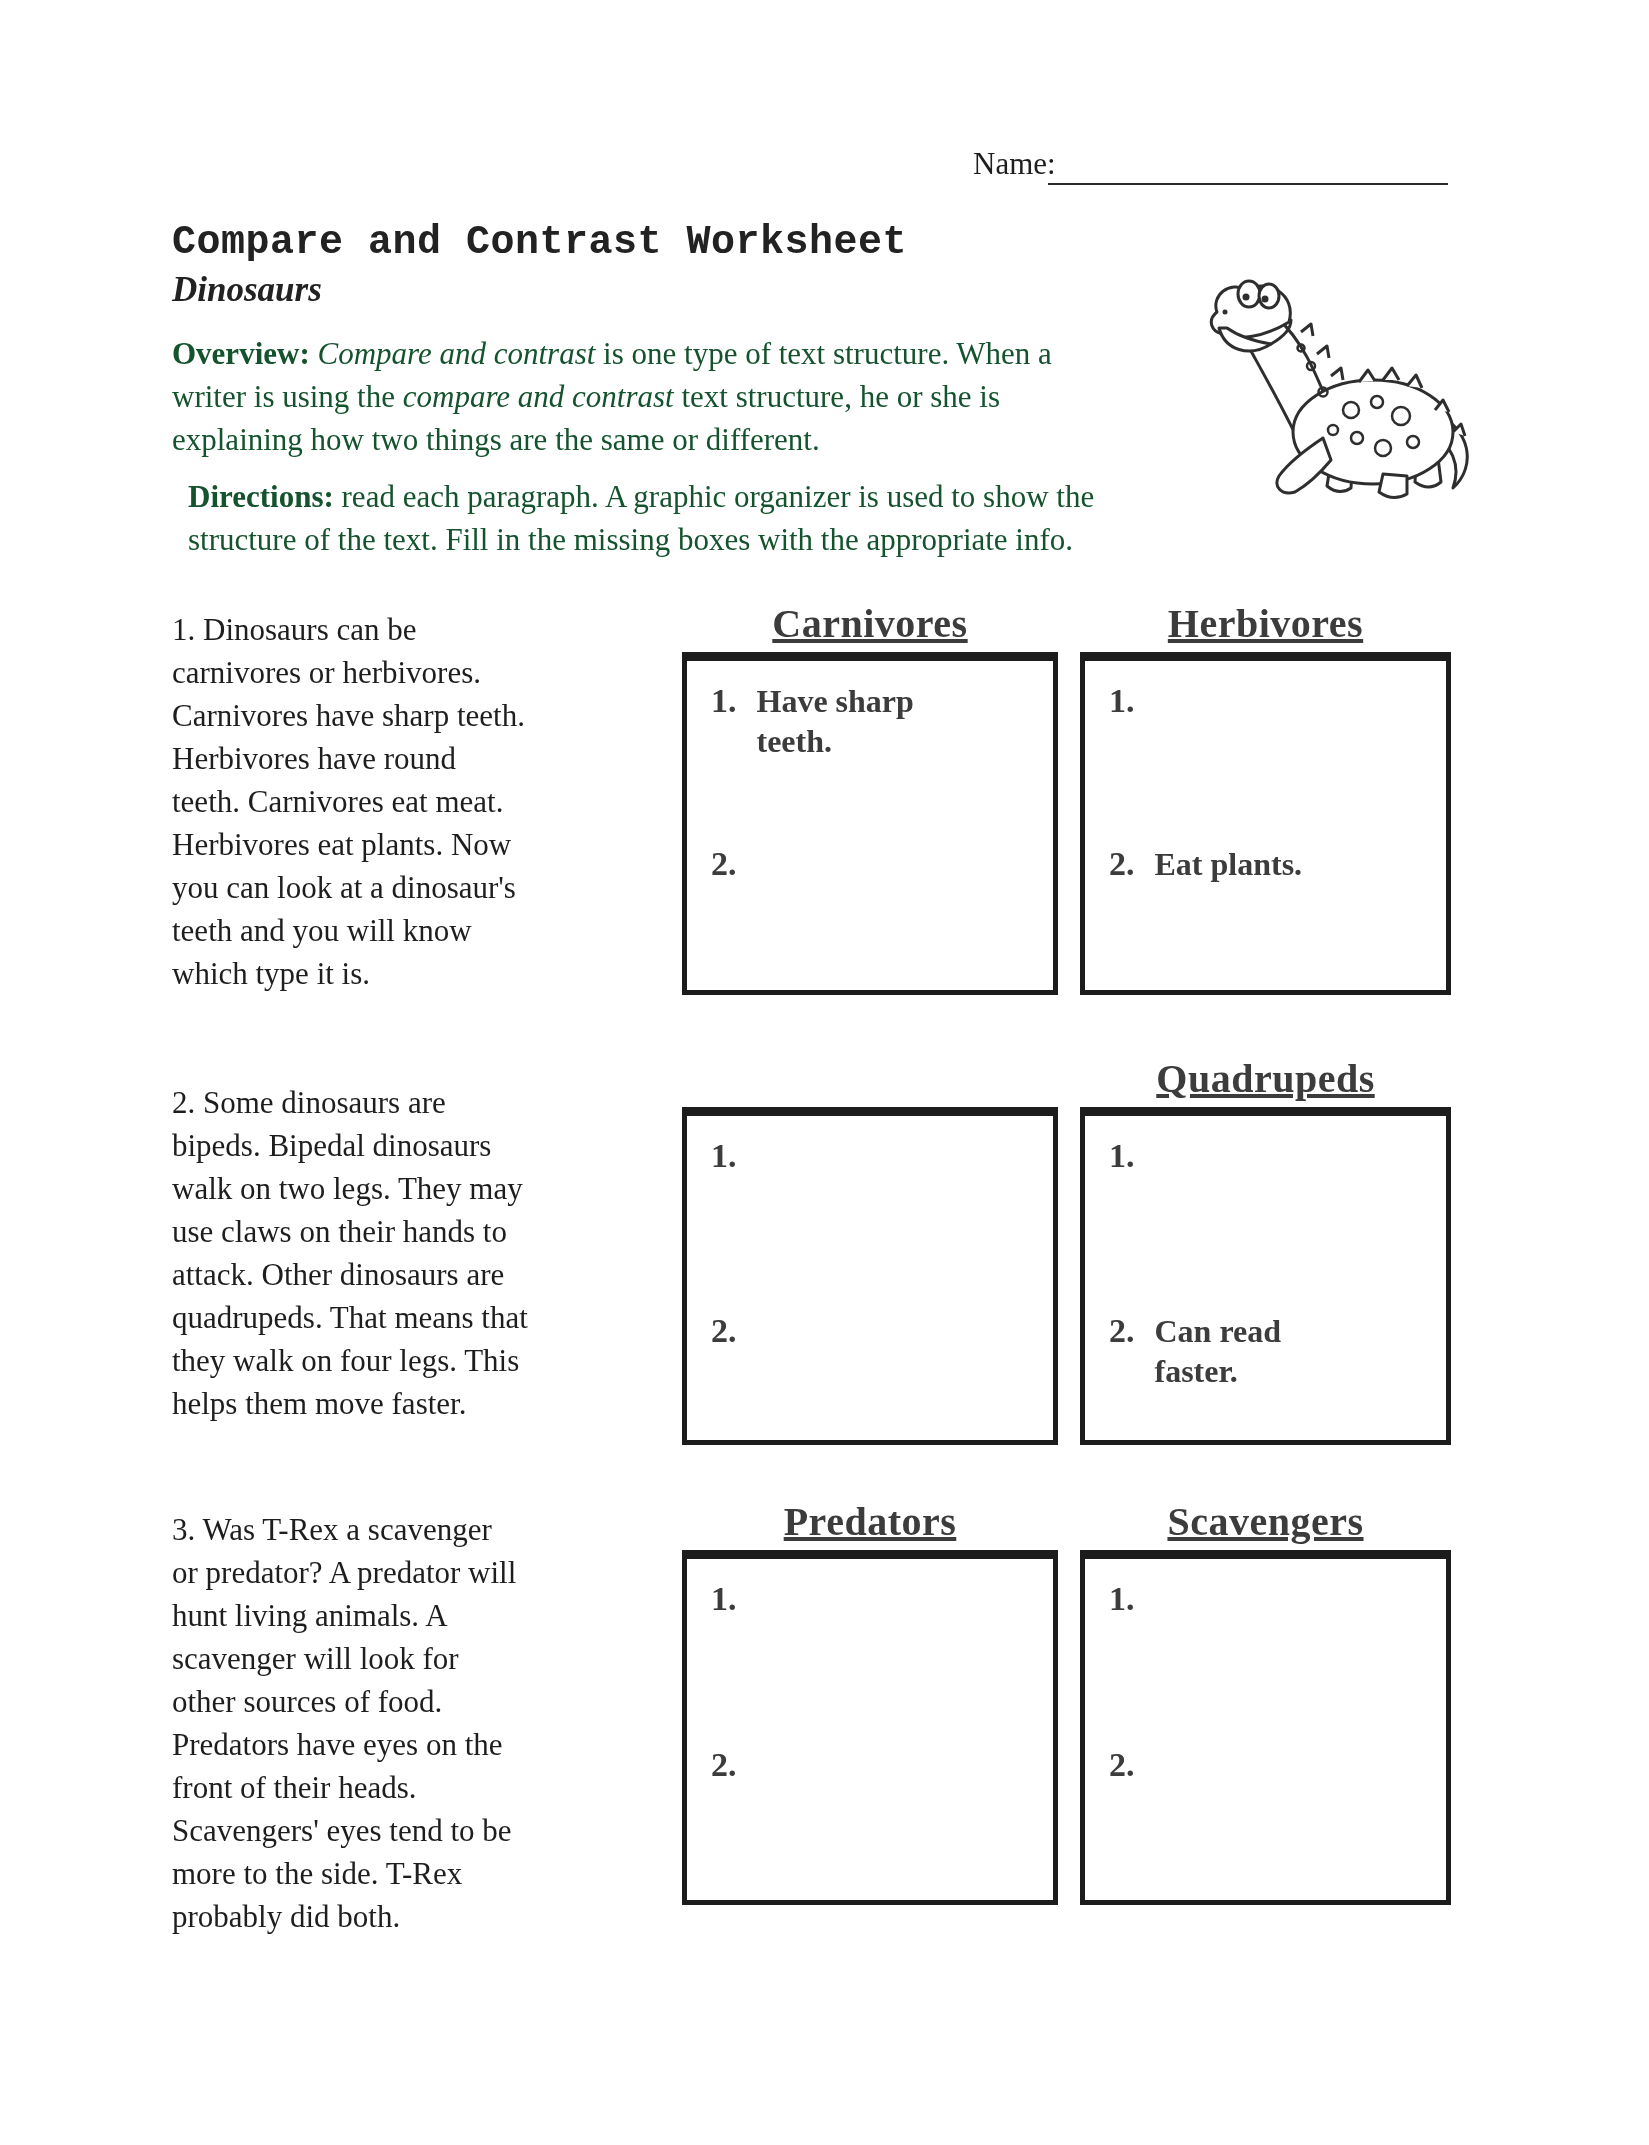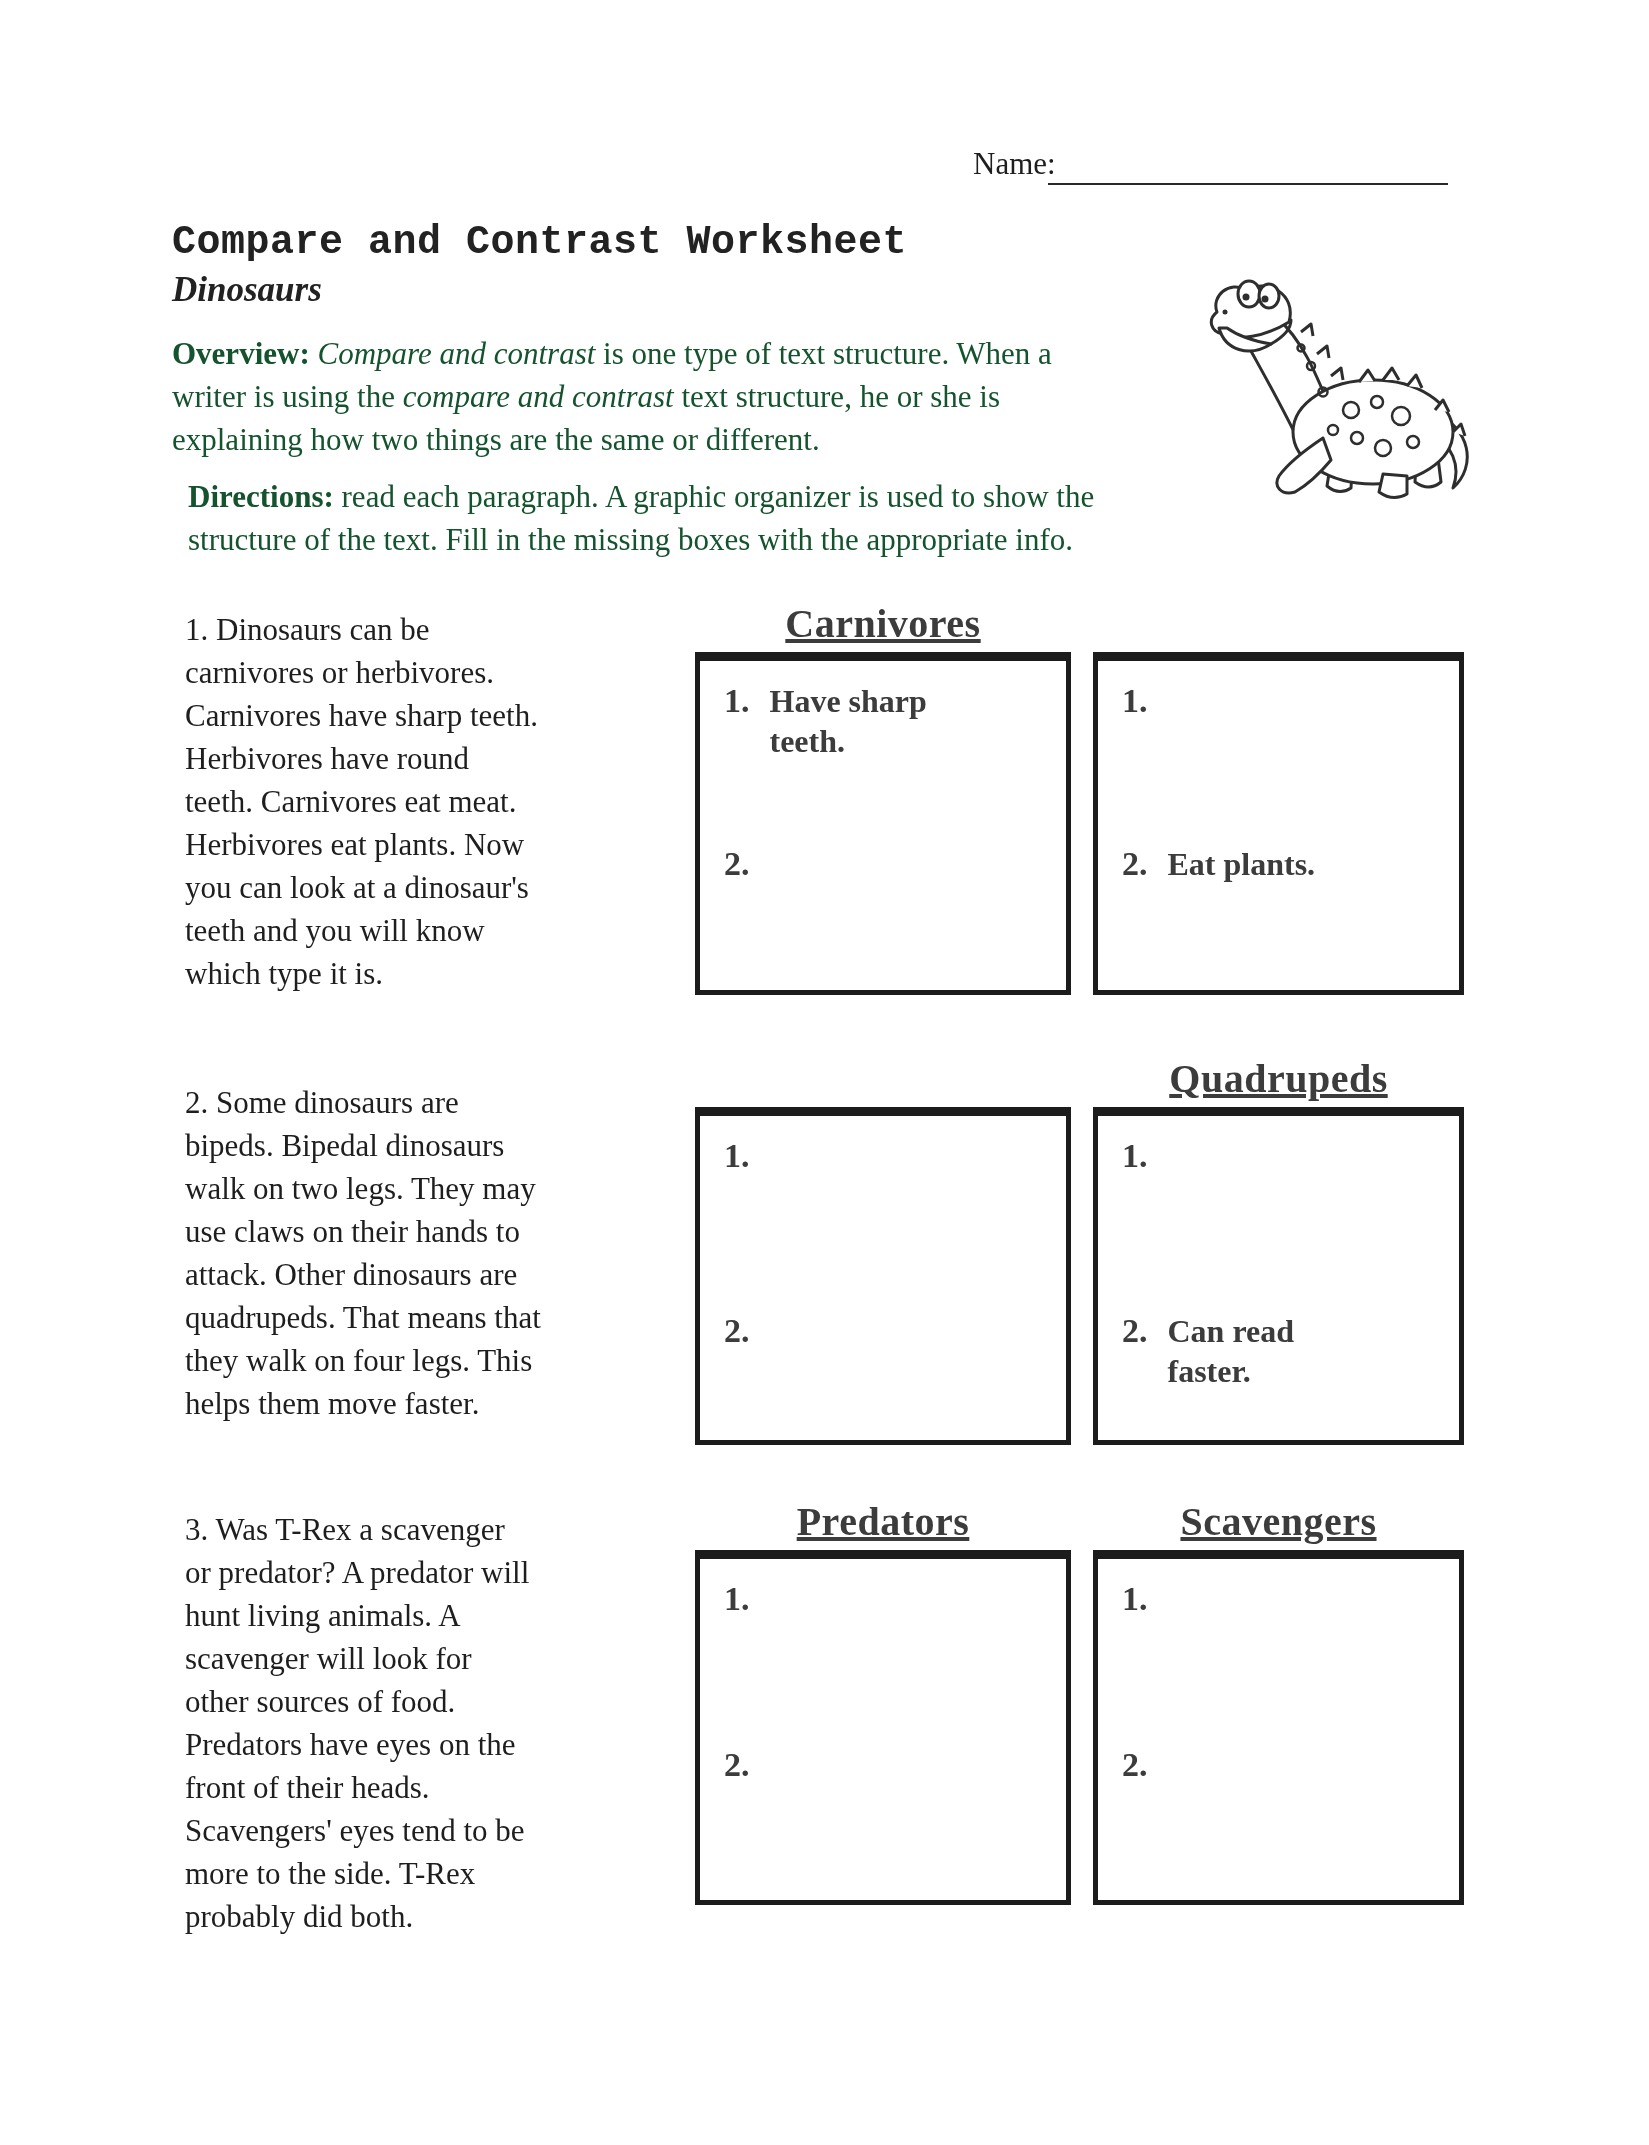--- a/index.html
+++ b/index.html
@@ -11,21 +11,21 @@
   .page{position:relative;width:1649px;height:2145px;background:#ffffff;overflow:hidden;}
   .abs{position:absolute;}
   .nm{font-size:31px;color:#1e1e1e;}
   .name-line{border-bottom:2px solid #2a2a2a;}
   .title{font-size:40px;font-weight:bold;color:#222;letter-spacing:0.5px;font-family:Liberation Mono, monospace;}
   .subtitle{font-size:35px;font-weight:bold;font-style:italic;color:#222;}
   .bodyline{font-size:31px;line-height:43px;white-space:pre;color:#14532d;}
   .b{font-weight:bold;}
   .i{font-style:italic;}
   .para{font-size:31px;line-height:43px;white-space:pre-line;width:500px;color:#1e1e1e;}
-  .row{position:absolute;left:13px;top:0;width:1443px;}
+  .row{position:absolute;left:0;top:0;width:1443px;}
   .heading{position:absolute;font-weight:bold;font-size:40px;color:#3c3c3c;text-align:center;letter-spacing:0.5px;text-decoration:underline;}
   .box{position:absolute;border:5px solid #1c1c1c;border-top-width:9px;background:#ffffff;box-sizing:border-box;}
   .bi{position:absolute;display:flex;gap:20px;font-weight:bold;color:#3c3c3c;}
   .bi .num{font-size:34px;line-height:40px;}
   .bi .t{font-size:32px;line-height:40px;max-width:205px;}
   .dino{position:absolute;left:1205px;top:270px;width:265px;height:232px;}
 </style>
 </head>
 <body>
 
@@ -107,20 +107,21 @@
 carnivores or herbivores.
 Carnivores have sharp teeth.
 Herbivores have round
 teeth. Carnivores eat meat.
 Herbivores eat plants. Now
 you can look at a dinosaur's
 teeth and you will know
 which type it is.</div>
 
     <div class="heading" style="left:682px;top:2px;width:376px;">Carnivores</div>
+    <div class="heading" style="left:1080px;top:2px;width:371px;">Herbivores</div>
 
     <div class="box" style="left:682px;top:54px;width:376px;height:343px;">
       <div class="bi" style="left:24px;top:20px;">
         <span class="num">1.</span>
         <span class="t">Have sharp teeth.</span>
       </div>
       <div class="bi" style="left:24px;top:183px;">
         <span class="num">2.</span>
         <span class="t"></span>
       </div>

